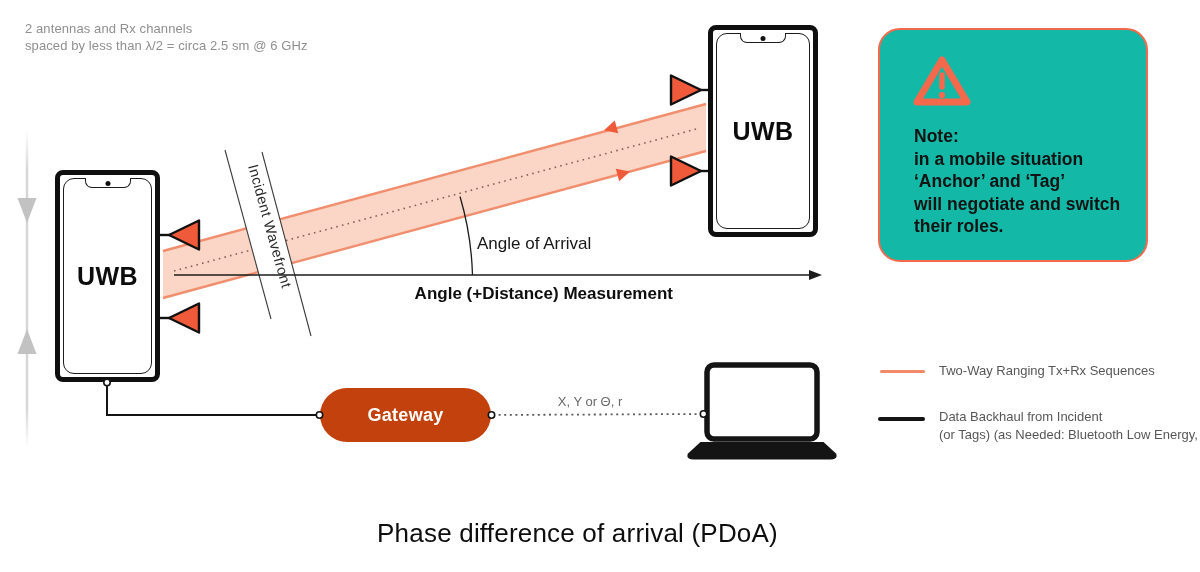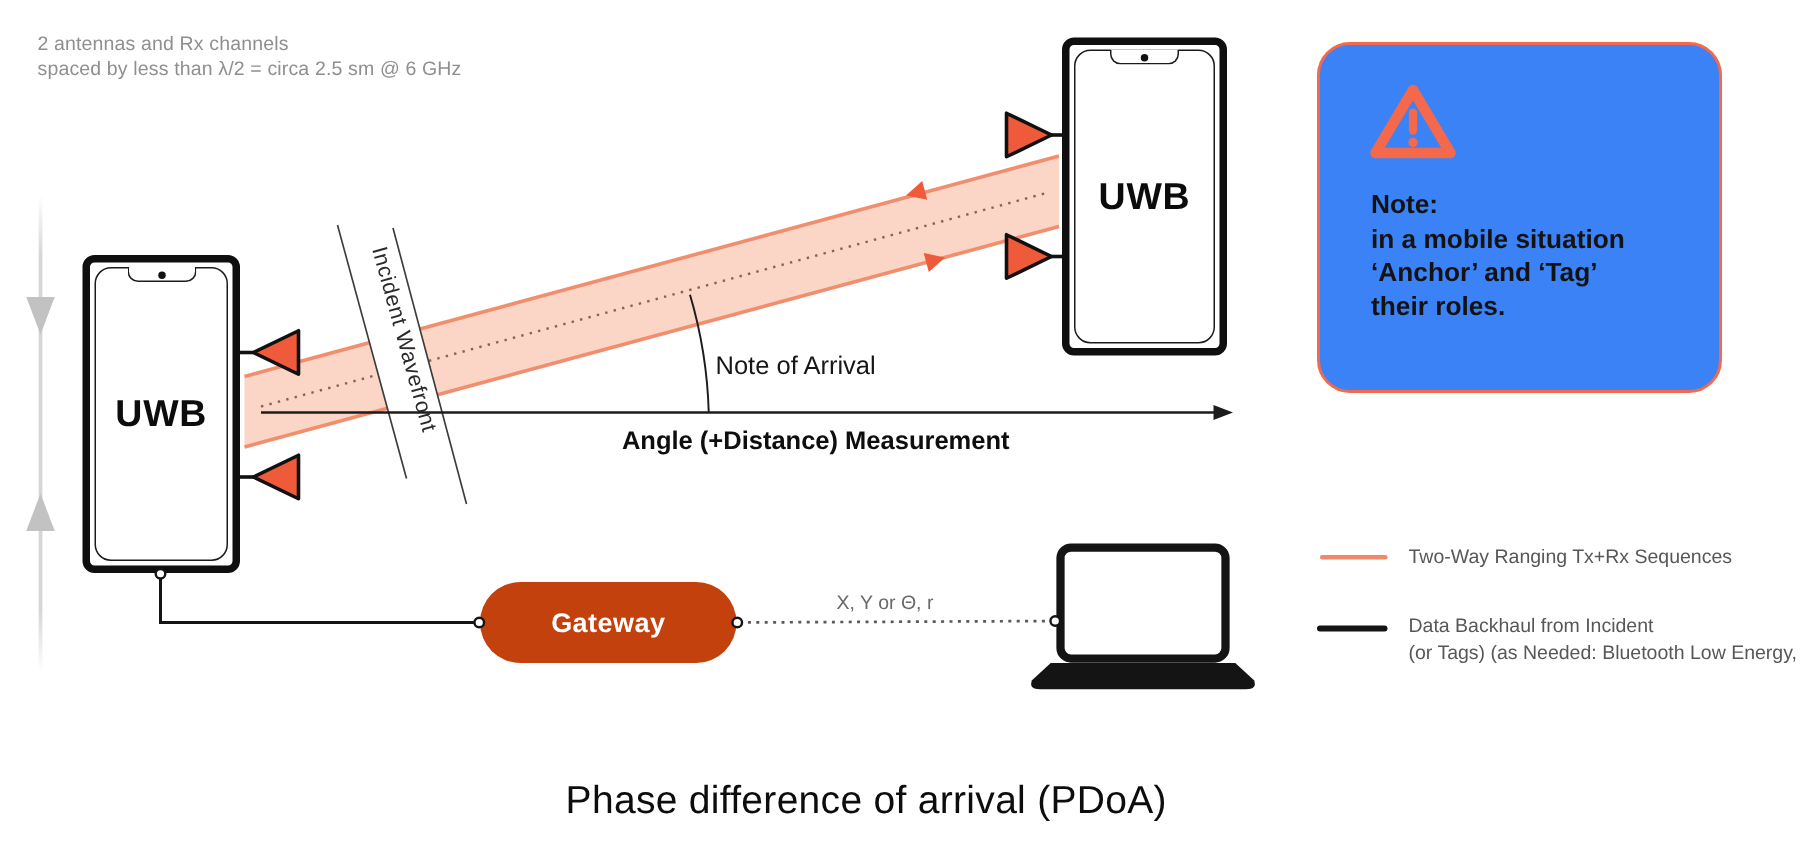--- a/index.html
+++ b/index.html
@@ -39,21 +39,21 @@
     font-size: 13px; color: #686868; }
 
   
   .gateway { left: 320px; top: 388px; width: 171px; height: 54px;
     background: #c2410c; border-radius: 27px;
     display: flex; align-items: center; justify-content: center; }
   .gateway span { color: #ffffff; font-size: 18px; font-weight: 700; letter-spacing: 0.3px; }
 
   
   .note-box { left: 878px; top: 28px; width: 270px; height: 234px;
-    border: 2px solid #f4694b; border-radius: 22px; background: #3b82f6; }
+    border: 2px solid #f4694b; border-radius: 22px; background: #14b8a6; }
   .note-box .warn { position: absolute; left: 33px; top: 24px; }
   .note-text { position: absolute; left: 34px; top: 95px;
     font-size: 17.5px; font-weight: 700; line-height: 22.5px; color: #131313; }
 
   
   .legend-swatch-orange { left: 880px; top: 370px; width: 45px; height: 2.5px;
     background: #f0886a; border-radius: 2px; }
   .legend-label-1 { left: 939px; top: 363px; font-size: 13px; color: #575757; }
   .legend-swatch-black { left: 878px; top: 417px; width: 47px; height: 4px;
     background: #141414; border-radius: 2px; }
@@ -138,39 +138,40 @@
     <span class="uwb">UWB</span>
   </div>
 
   <div id="phone-right" class="html-el phone">
     <div class="screen"></div>
     <div class="notch"></div>
     <div class="camera-dot"></div>
     <span class="uwb">UWB</span>
   </div>
 
-  <div class="html-el aoa-label">Note of Arrival</div>
+  <div class="html-el aoa-label">Angle of Arrival</div>
   <div class="html-el measure-label">Angle (+Distance) Measurement</div>
 
   <div class="html-el gateway">
     <span>Gateway</span>
   </div>
 
   <div class="html-el xy-label">X, Y or Θ, r</div>
 
   <div class="html-el note-box">
     <svg class="warn" width="58" height="54" viewBox="0 0 58 54">
       <polygon points="29,6 54,48 4,48" fill="none" stroke="#f4694b" stroke-width="7" stroke-linejoin="round"></polygon>
       <line x1="29" y1="21" x2="29" y2="33" stroke="#f4694b" stroke-width="5.5" stroke-linecap="round"></line>
       <circle cx="29" cy="41" r="3.1" fill="#f4694b"></circle>
     </svg>
     <div class="note-text">
       <div>Note:</div>
       <div>in a mobile situation</div>
       <div>‘Anchor’ and ‘Tag’</div>
+      <div>will negotiate and switch</div>
       <div>their roles.</div>
     </div>
   </div>
 
   <div class="html-el legend-swatch-orange"></div>
   <div class="html-el legend-label-1">Two-Way Ranging Tx+Rx Sequences</div>
   <div class="html-el legend-swatch-black"></div>
   <div class="html-el legend-label-2">
     <div>Data Backhaul from Incident</div>
     <div>(or Tags) (as Needed: Bluetooth Low Energy,</div>

